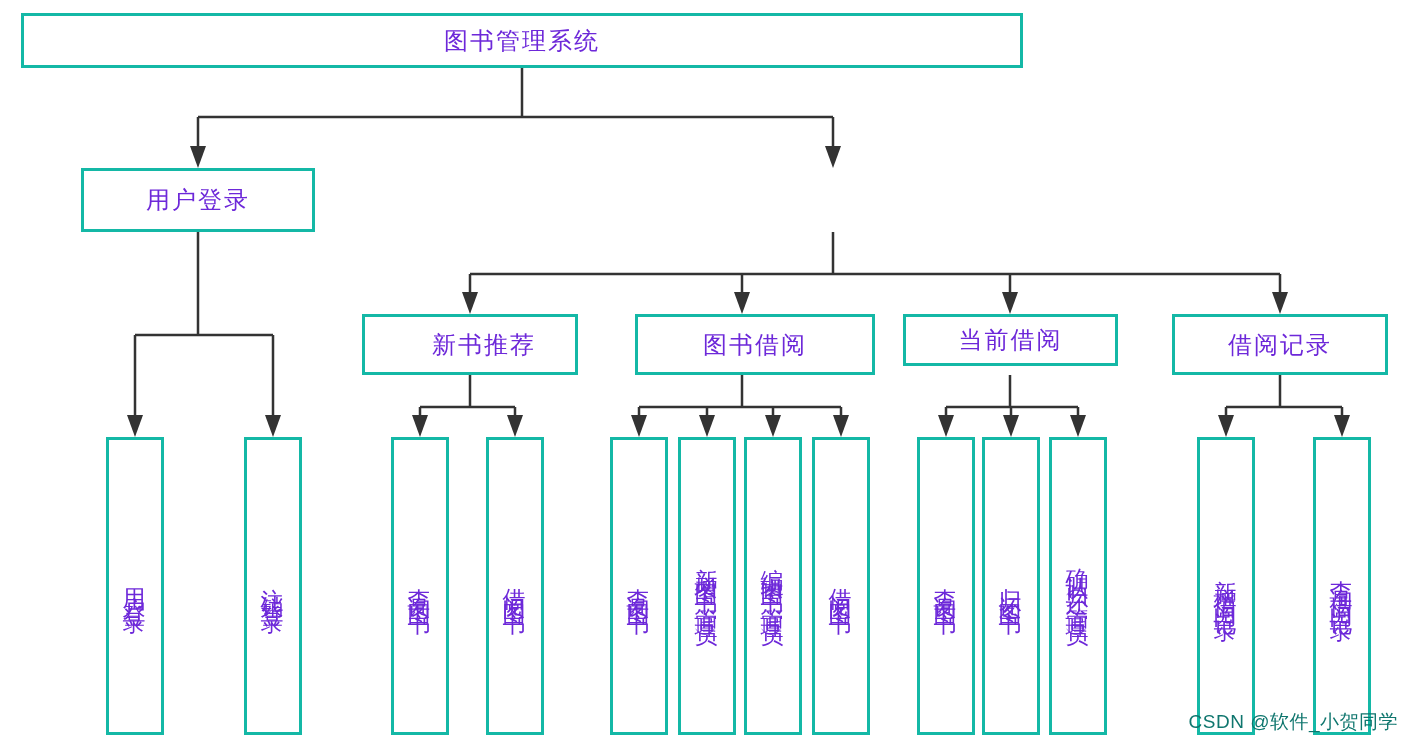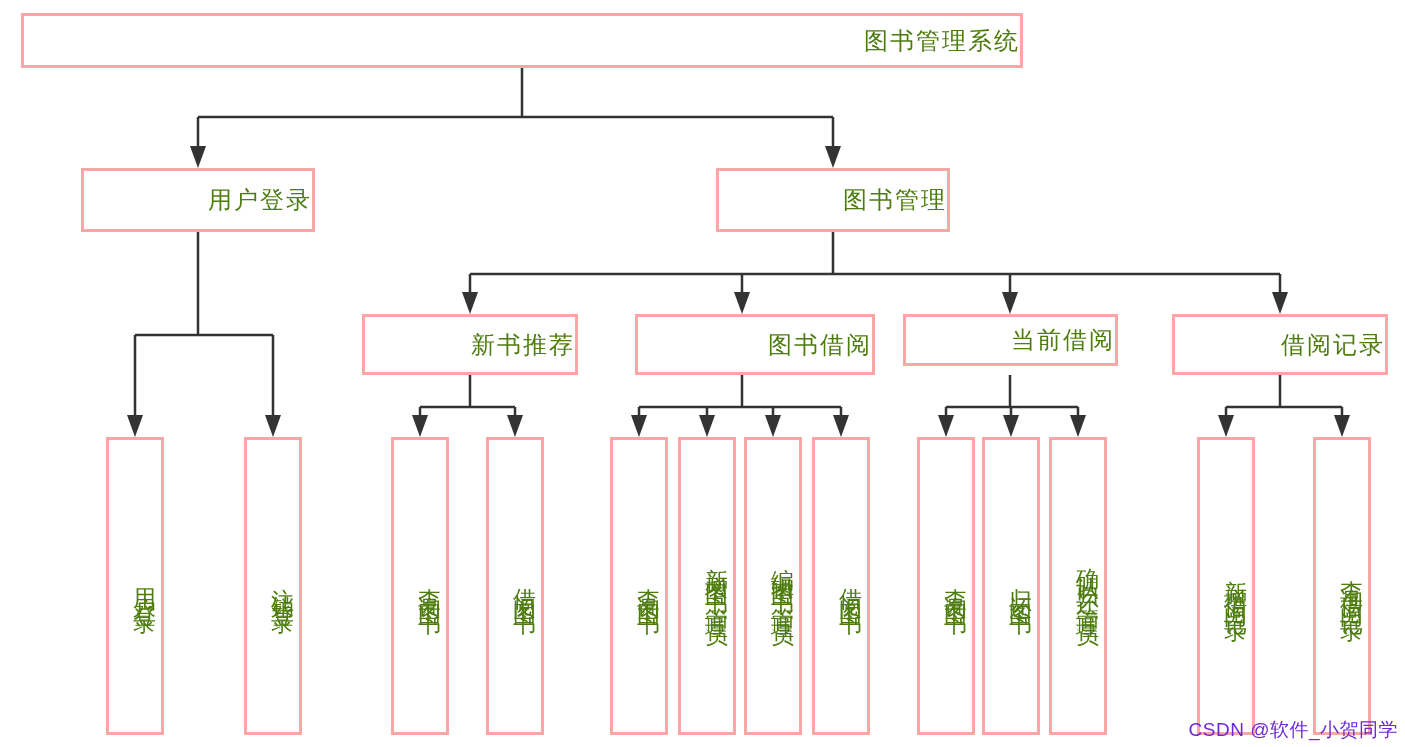--- a/index.html
+++ b/index.html
@@ -9,43 +9,43 @@
     height: 747px;
     background: #ffffff;
     font-family: "Liberation Sans", "DejaVu Sans", sans-serif;
     overflow: hidden;
   }
   .connectors { position: absolute; left: 0; top: 0; }
   .node {
     position: absolute;
     box-sizing: border-box;
     background: #ffffff;
-    border: 3px solid #fca5a5;
-    color: #4d7c0f;
+    border: 3px solid #14b8a6;
+    color: #6d28d9;
     display: flex;
     align-items: center;
-    justify-content: flex-end;
+    justify-content: center;
   }
   .hnode .lbl {
     font-size: 24px;
     letter-spacing: 2px;
     white-space: nowrap;
   }
   .vnode .lbl {
     writing-mode: vertical-rl;
     text-orientation: mixed;
     font-size: 23px;
     letter-spacing: 8px;
   }
   .watermark {
     position: absolute;
     right: 7px;
-    bottom: 4px;
+    bottom: 12px;
     font-size: 19px;
-    color: #6d28d9;
+    color: #0f766e;
     letter-spacing: 0.5px;
     white-space: nowrap;
   }
 </style>
 </head>
 <body>
 
 <div class="canvas">
 
   <svg class="connectors" width="1405" height="747" viewBox="0 0 1405 747" xmlns="http://www.w3.org/2000/svg">
@@ -80,23 +80,20 @@
       <polygon points="1334,415 1350,415 1342,437"></polygon>
     </g>
   </svg>
 
   <div class="node hnode" style="left:21px; top:13px; width:1002px; height:55px;">
     <span class="lbl">图书管理系统</span>
   </div>
 
   <div class="node hnode" style="left:81px; top:168px; width:234px; height:64px;">
     <span class="lbl">用户登录</span>
-  </div>
-  <div class="node hnode" style="left:716px; top:168px; width:234px; height:64px;">
-    <span class="lbl">图书管理</span>
   </div>
 
   <div class="node hnode" style="left:362px; top:314px; width:216px; height:61px;padding-left:28px;">
     <span class="lbl">新书推荐</span>
   </div>
   <div class="node hnode" style="left:635px; top:314px; width:240px; height:61px;">
     <span class="lbl">图书借阅</span>
   </div>
   <div class="node hnode" style="left:903px; top:314px; width:215px; height:52px;">
     <span class="lbl">当前借阅</span>

